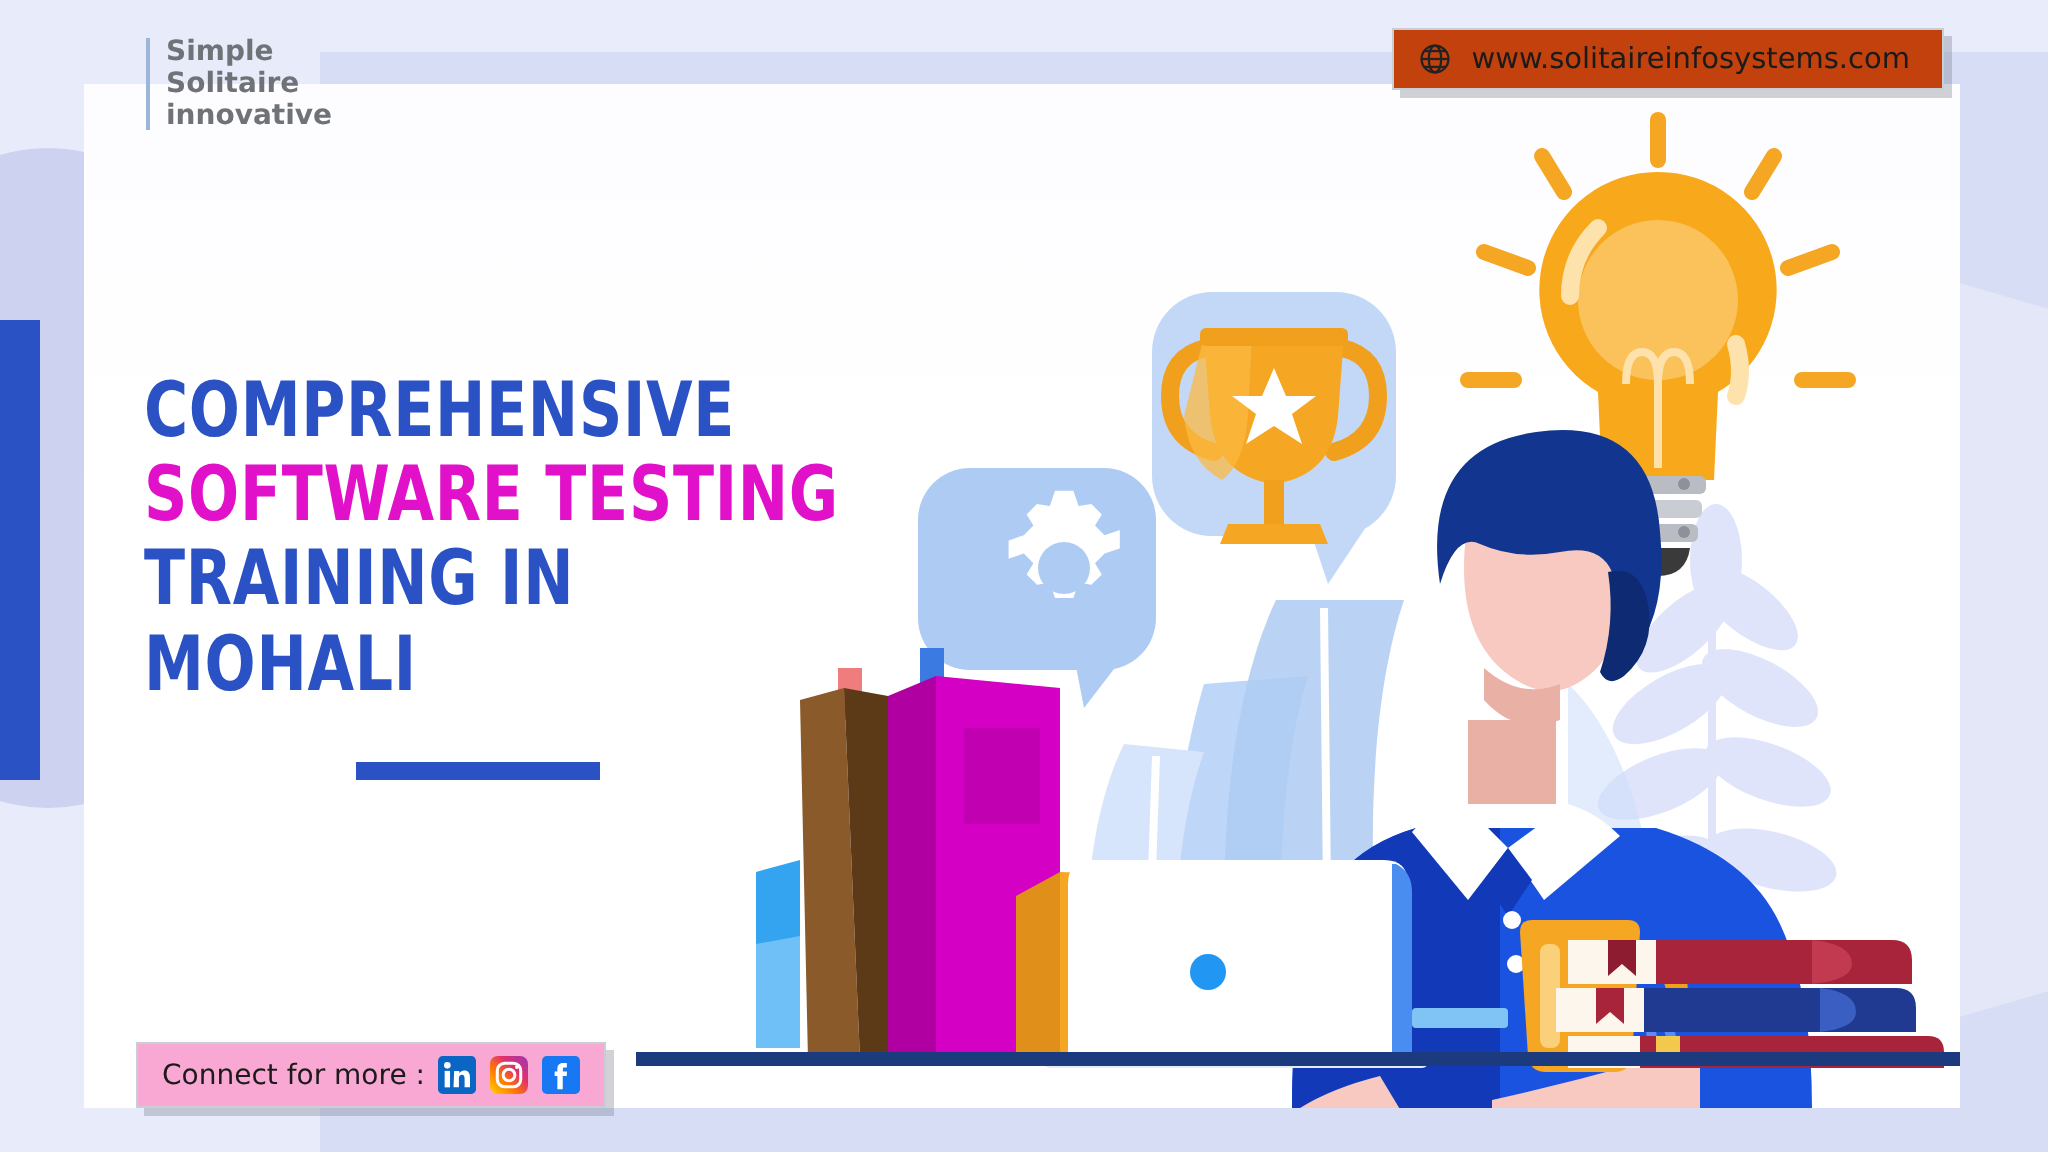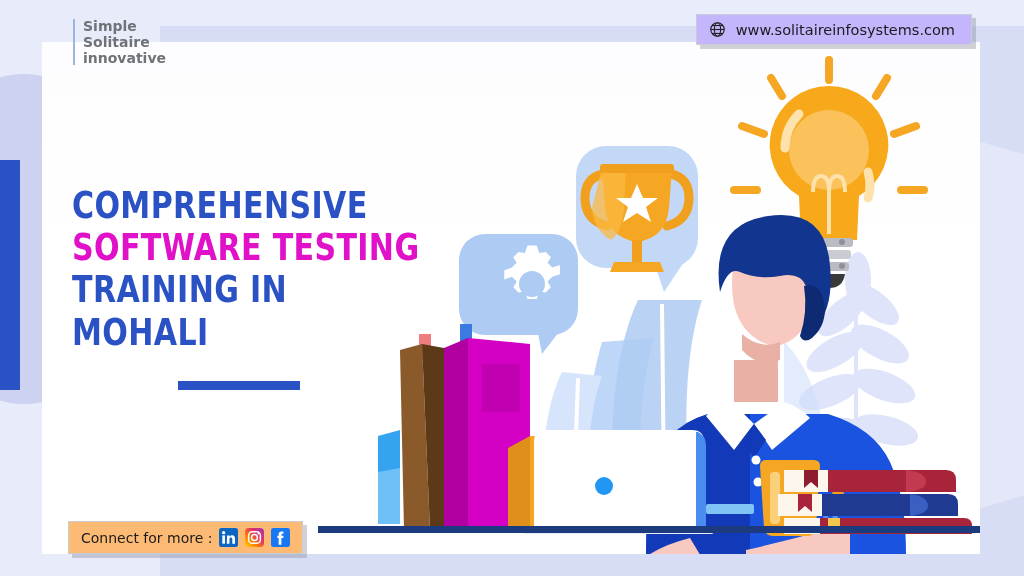--- a/index.html
+++ b/index.html
@@ -72,21 +72,21 @@
     display: flex; flex-direction: column; justify-content: center; font-weight: bold;
   }
   .logo-tag span {
     font-family: "DejaVu Sans", sans-serif;
     font-size: 14px; color: #6f7378; line-height: 1.16;
   }
 
   
   .url-pill {
     position: absolute; right: 52px; top: 14px; z-index: 50;
-    background: #c4b5fd; border: 1px solid #c9cdd4;
+    background: #c2410c; border: 1px solid #c9cdd4;
     box-shadow: 4px 4px 0 rgba(120,125,140,0.35);
     padding: 6px 16px 6px 12px;
     display: flex; align-items: center; gap: 10px;
   }
   .url-pill .globe { width: 17px; height: 17px; flex: 0 0 17px; }
   .url-text { font-size: 14.5px; color: #1b1b1b; font-family: "DejaVu Sans", sans-serif; }
 
   
   .headline { position: absolute; left: 72px; top: 184px; z-index: 30; }
   .hl-line {
@@ -98,21 +98,21 @@
   }
   .hl-line.accent { color: #e011c8; }
   .hl-rule {
     position: absolute; left: 178px; top: 381px;
     width: 122px; height: 9px; background: #2b52c4; z-index: 31;
   }
 
   
   .connect {
     position: absolute; left: 68px; top: 521px; z-index: 50;
-    background: #fdba74; border: 1px solid #c9cdd4;
+    background: #f9a8d4; border: 1px solid #c9cdd4;
     box-shadow: 4px 4px 0 rgba(120,125,140,0.35);
     padding: 6px 12px; display: flex; align-items: center; gap: 7px;
   }
   .connect-label { font-size: 14px; color: #1b1b1b; font-family: "DejaVu Sans", sans-serif; }
   .soc { width: 19px; height: 19px; border-radius: 3px; display: block; }
 
   
   .illus { position: absolute; left: 42px; top: 42px; width: 938px; height: 512px; z-index: 20; }
   .illus svg { display: block; }
 </style>

